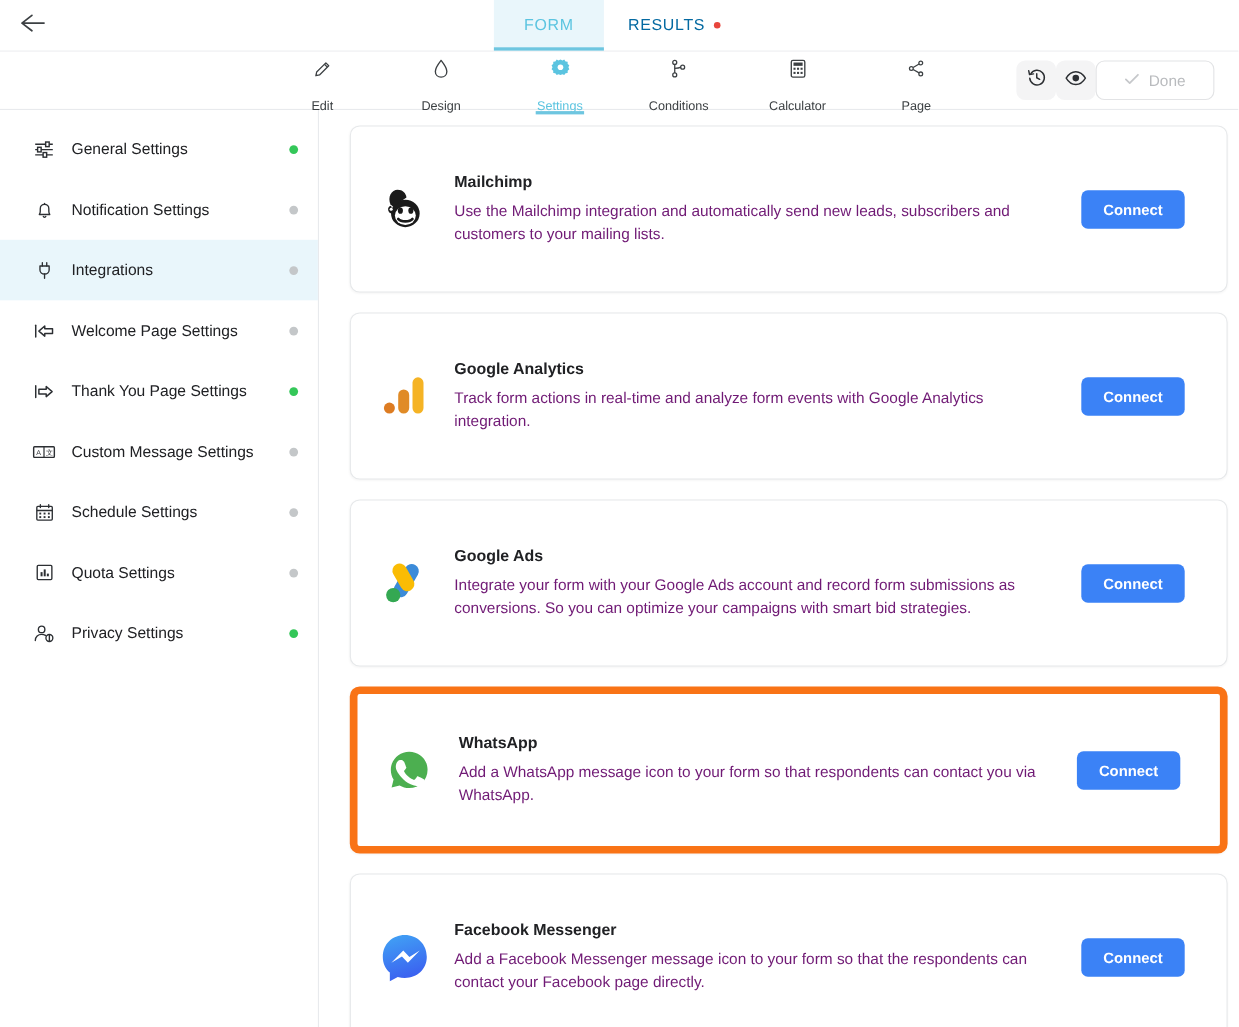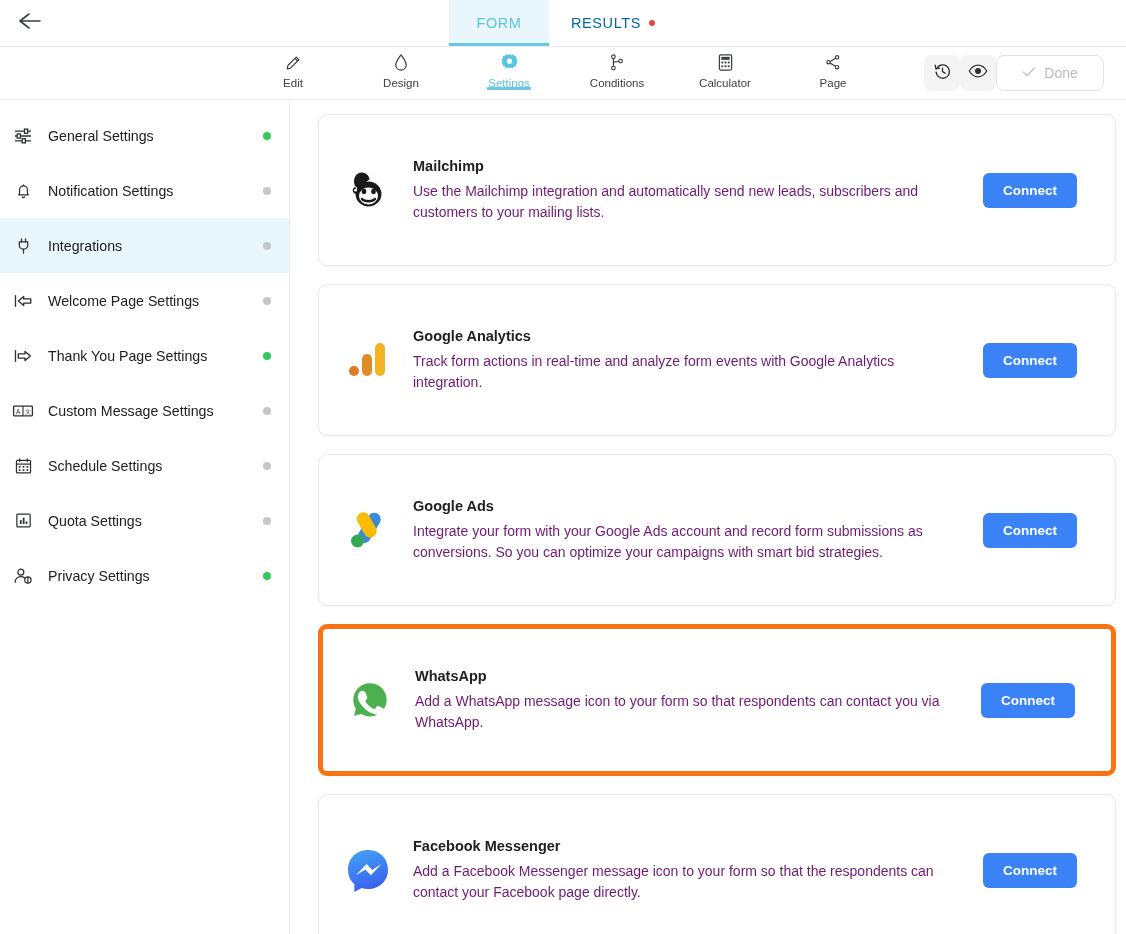--- a/index.html
+++ b/index.html
@@ -71,21 +71,21 @@
     position: absolute; left: 0; right: 0; top: 0; bottom: 0;
     display: flex; align-items: flex-start; justify-content: center;
     gap: 36px;
     pointer-events: none;
   }
   .tool {
     pointer-events: auto;
     width: 72px;
     padding-top: 6px;
     display: flex; flex-direction: column; align-items: center;
-    gap: 5px;
+    gap: 19px;
     cursor: pointer;
     position: relative;
   }
   .tool .t-icon { height: 19px; display: flex; align-items: center; justify-content: center; }
   .tool .t-label {
     font-size: 11.5px;
     color: #3c4043;
     white-space: nowrap;
   }
   .tool.active .t-label { color: #5bc4e0; }
@@ -129,21 +129,21 @@
   .sidebar {
     width: 290px;
     flex: 0 0 290px;
     border-right: 1px solid #e8eaed;
     background: #ffffff;
     padding-top: 8px;
   }
   .side-item {
     height: 55px;
     display: flex; align-items: center;
-    padding: 0 18px 0 8px;
+    padding: 0 18px 0 25px;
     cursor: pointer;
     position: relative;
   }
   .side-item.active { background: #e9f6fb; }
   .side-icon {
     width: 30px; flex: 0 0 30px;
     display: flex; align-items: center; justify-content: center;
     color: #2c2f33;
   }
   .side-label {
@@ -173,21 +173,21 @@
     border: 1px solid #e6e8ea;
     border-radius: 9px;
     box-shadow: 0 1px 2px rgba(0,0,0,0.035);
     margin-bottom: 18px;
     padding: 18px 22px;
     min-height: 152px;
     display: flex;
     align-items: center;
   }
   .card.highlight {
-    border: 5px solid #f97316;
+    border: 7px solid #f97316;
     padding: 16px 20px;
   }
   .card-logo {
     width: 54px; flex: 0 0 54px;
     display: flex; align-items: center; justify-content: center;
     margin-right: 18px;
   }
   .card-text { flex: 1; padding-right: 24px; }
   .card-title {
     font-size: 14.5px;

